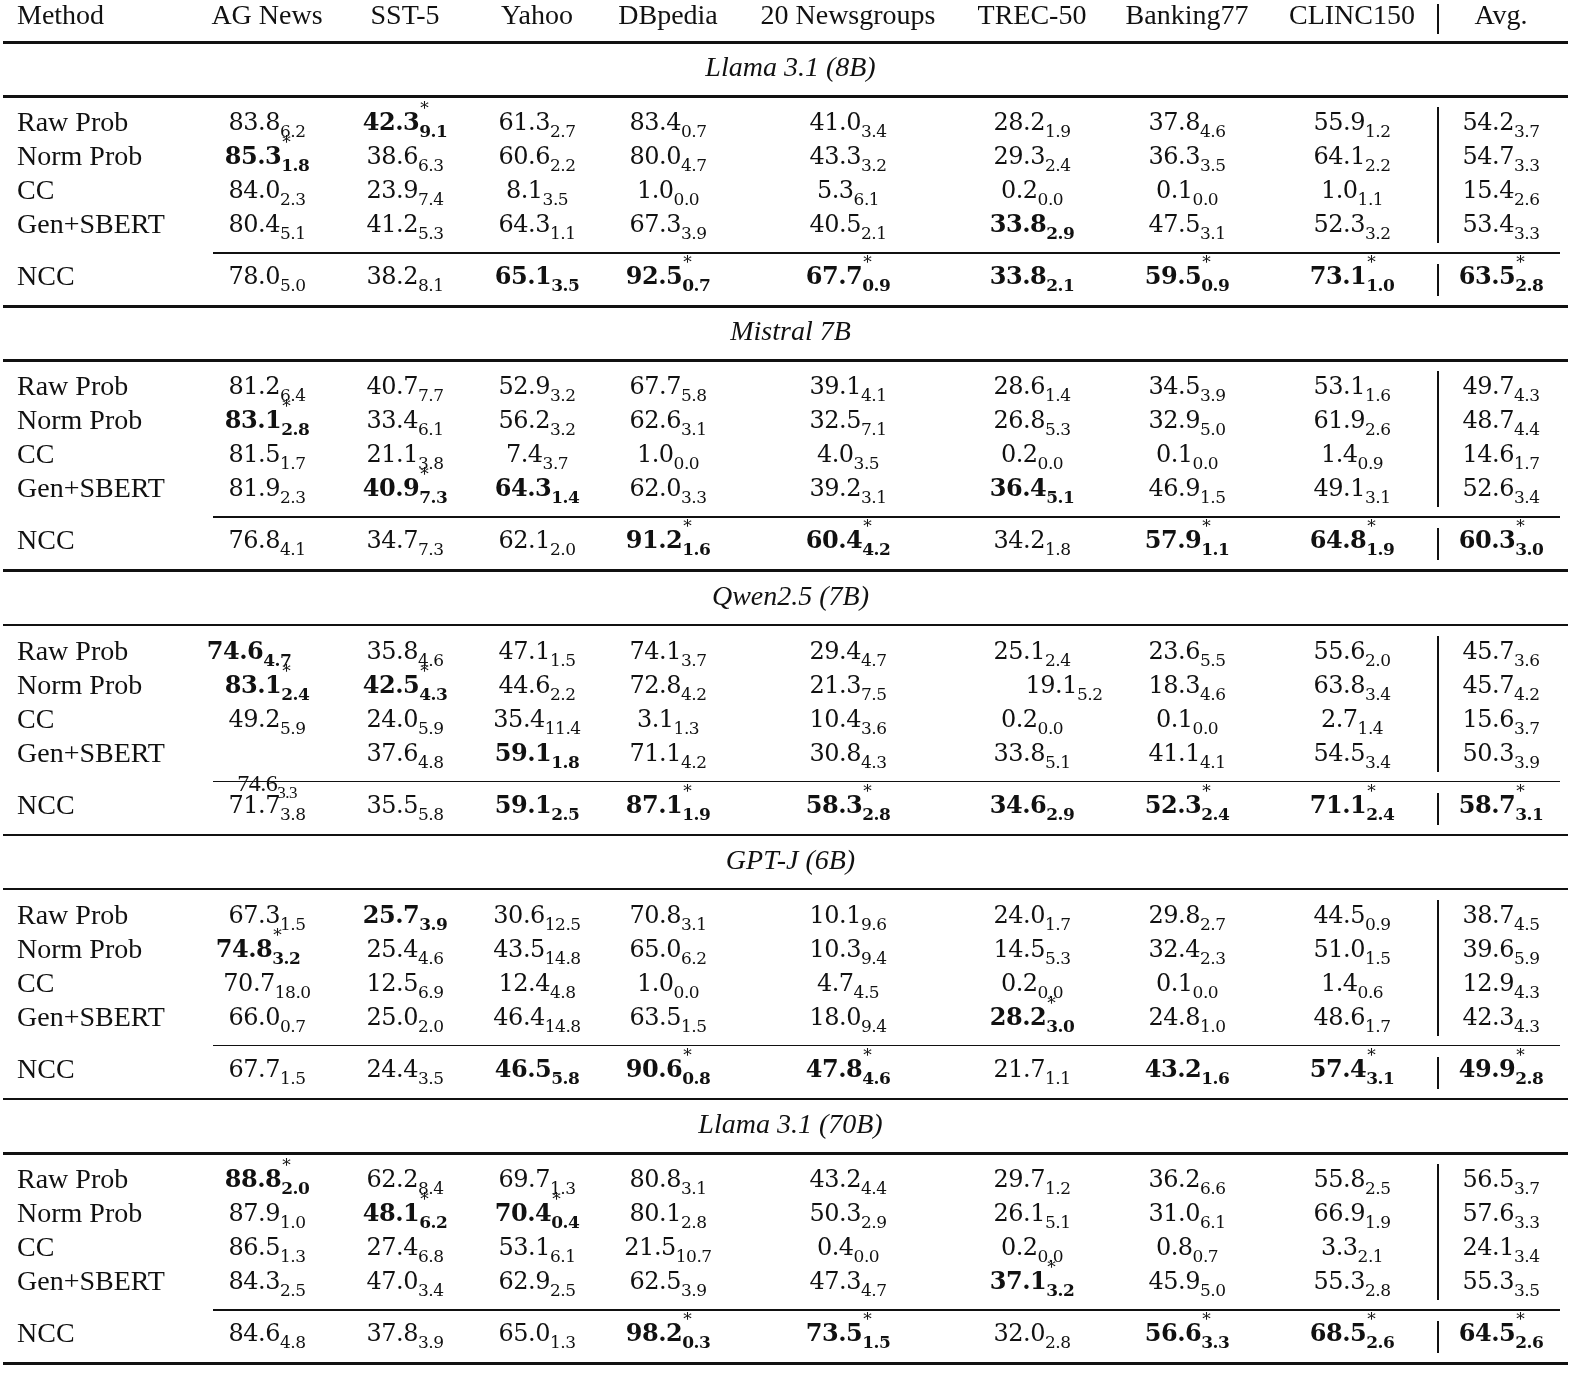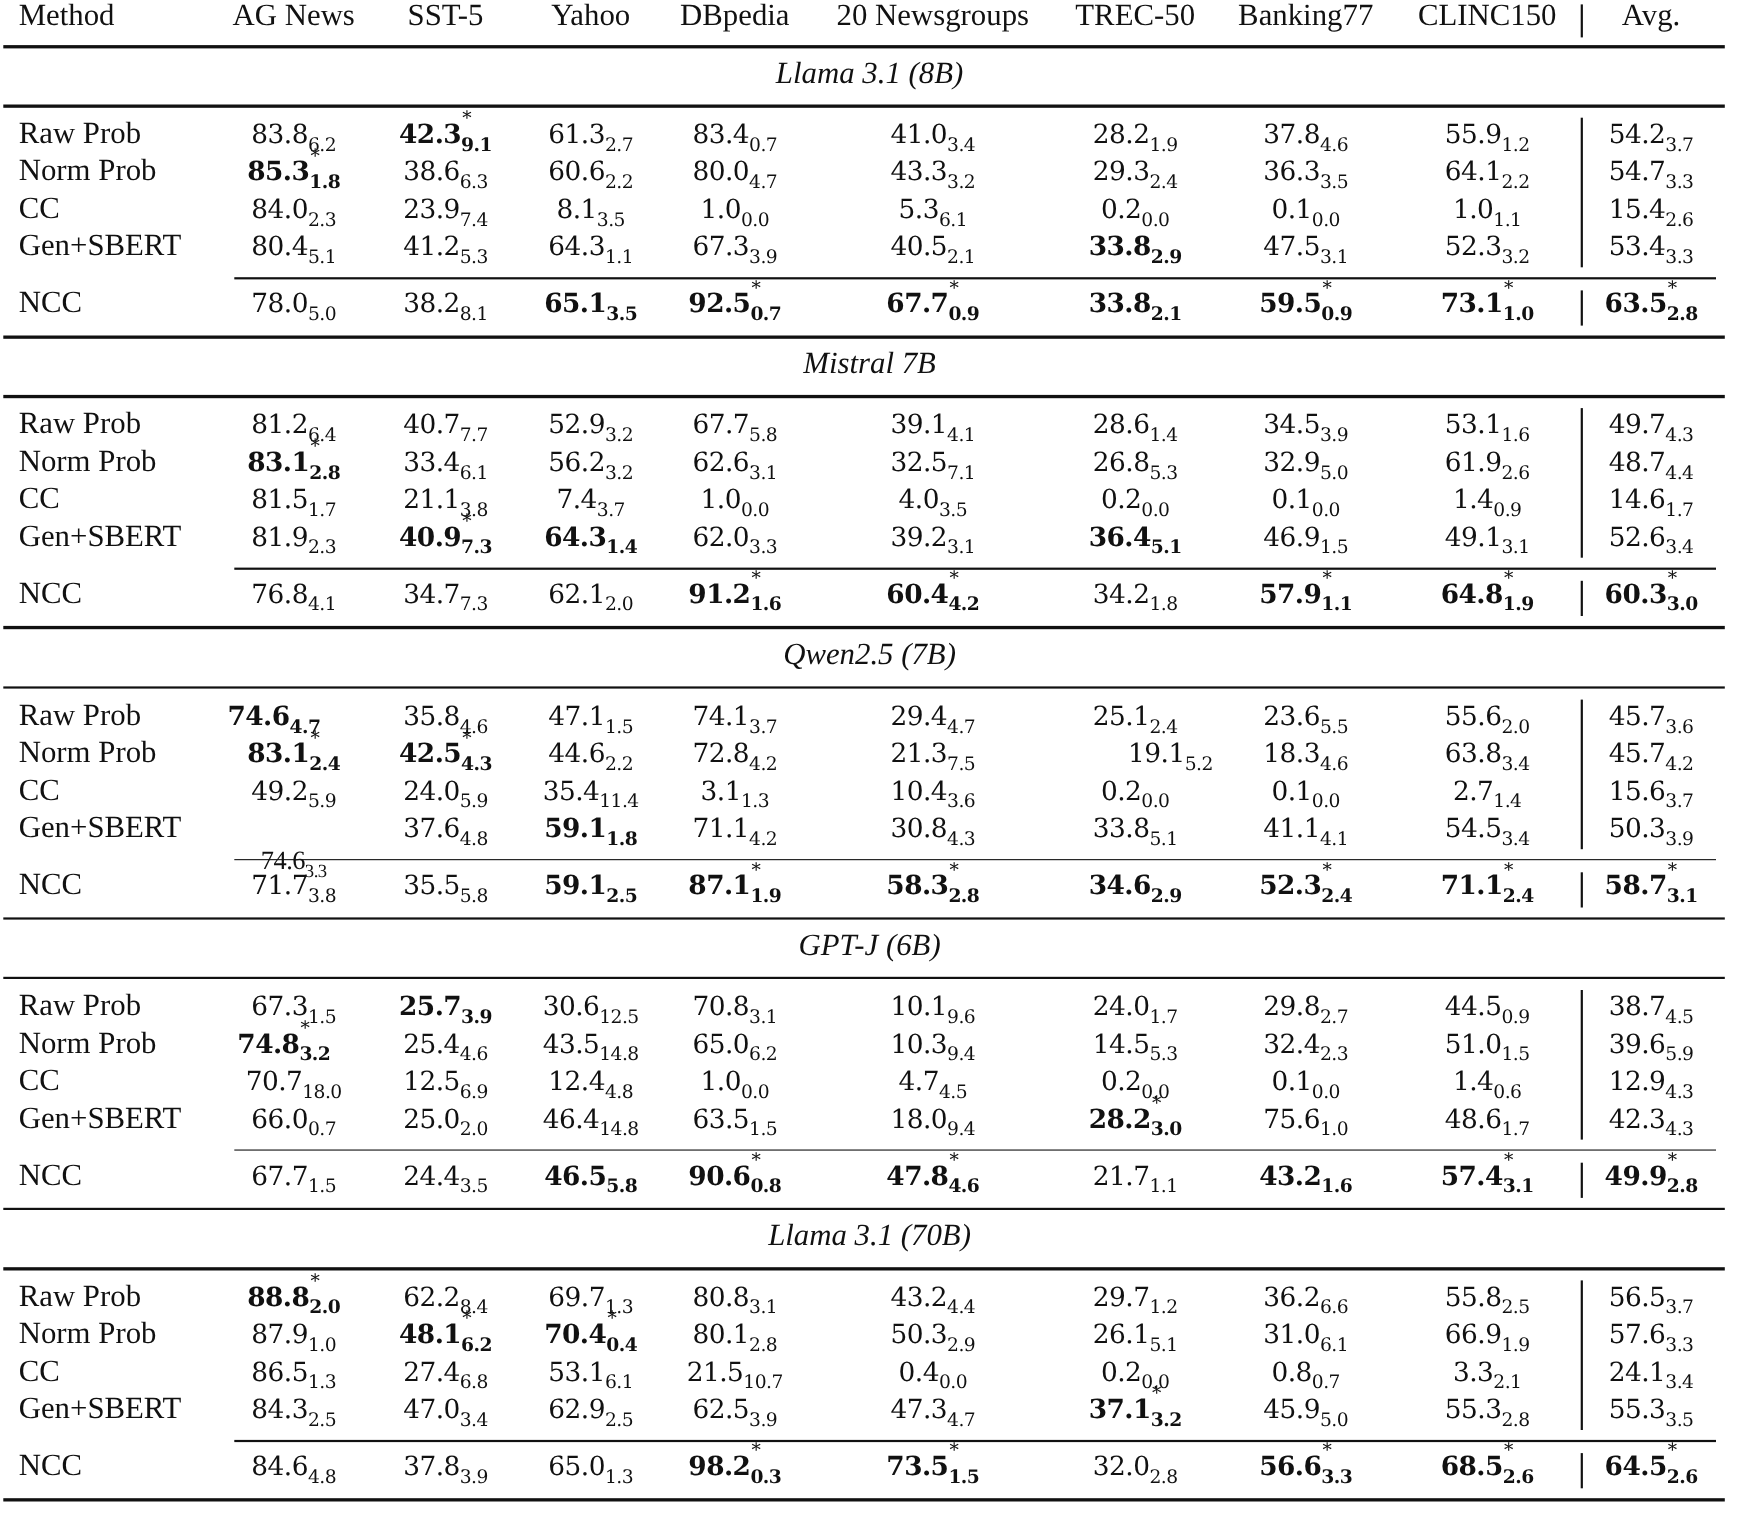--- a/index.html
+++ b/index.html
@@ -294,21 +294,21 @@
           <div class="cell num" style="left: 1501px; top: 965.75px;"><span>12.9</span><span class="supsub"><span class="s-dn">4.3</span></span></div>
         </div>
         <div>
           <div class="cell left method" style="left: 17px; top: 999.75px;">Gen+SBERT</div>
           <div class="cell num" style="left: 267px; top: 999.75px;"><span>66.0</span><span class="supsub"><span class="s-dn">0.7</span></span></div>
           <div class="cell num" style="left: 405px; top: 999.75px;"><span>25.0</span><span class="supsub"><span class="s-dn">2.0</span></span></div>
           <div class="cell num" style="left: 537px; top: 999.75px;"><span>46.4</span><span class="supsub"><span class="s-dn">14.8</span></span></div>
           <div class="cell num" style="left: 668px; top: 999.75px;"><span>63.5</span><span class="supsub"><span class="s-dn">1.5</span></span></div>
           <div class="cell num" style="left: 848px; top: 999.75px;"><span>18.0</span><span class="supsub"><span class="s-dn">9.4</span></span></div>
           <div class="cell num bold" style="left: 1032px; top: 999.75px;"><span>28.2</span><span class="supsub"><span class="s-up">*</span><span class="s-dn">3.0</span></span></div>
-          <div class="cell num" style="left: 1187px; top: 999.75px;"><span>75.6</span><span class="supsub"><span class="s-dn">1.0</span></span></div>
+          <div class="cell num" style="left: 1187px; top: 999.75px;"><span>24.8</span><span class="supsub"><span class="s-dn">1.0</span></span></div>
           <div class="cell num" style="left: 1352px; top: 999.75px;"><span>48.6</span><span class="supsub"><span class="s-dn">1.7</span></span></div>
           <div class="cell num" style="left: 1501px; top: 999.75px;"><span>42.3</span><span class="supsub"><span class="s-dn">4.3</span></span></div>
         </div>
         <div class="cmid" style="top: 1044.75px;"></div>
         <div>
           <div class="cell left method" style="left: 17px; top: 1051.75px;">NCC</div>
           <div class="cell num" style="left: 267px; top: 1051.75px;"><span>67.7</span><span class="supsub"><span class="s-dn">1.5</span></span></div>
           <div class="cell num" style="left: 405px; top: 1051.75px;"><span>24.4</span><span class="supsub"><span class="s-dn">3.5</span></span></div>
           <div class="cell num bold" style="left: 537px; top: 1051.75px;"><span>46.5</span><span class="supsub"><span class="s-dn">5.8</span></span></div>
           <div class="cell num bold" style="left: 668px; top: 1051.75px;"><span>90.6</span><span class="supsub"><span class="s-up">*</span><span class="s-dn">0.8</span></span></div>

